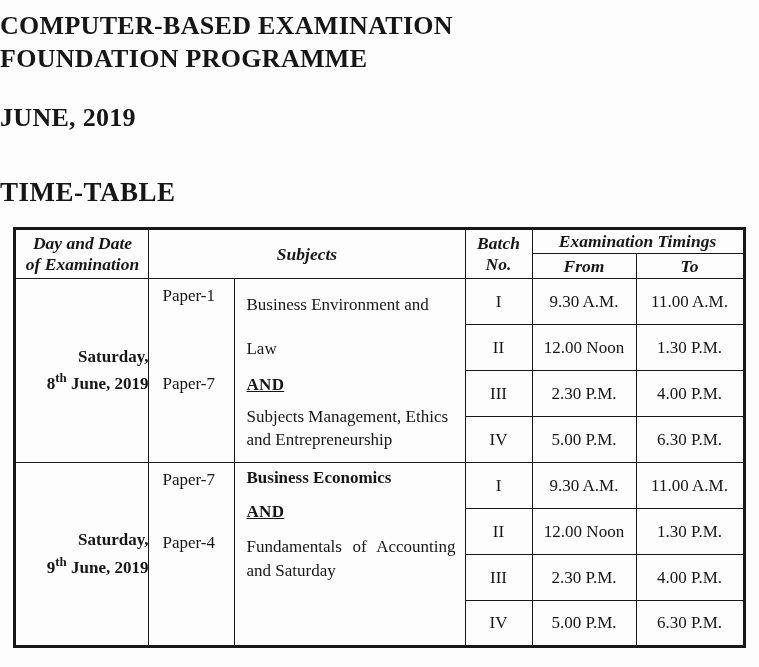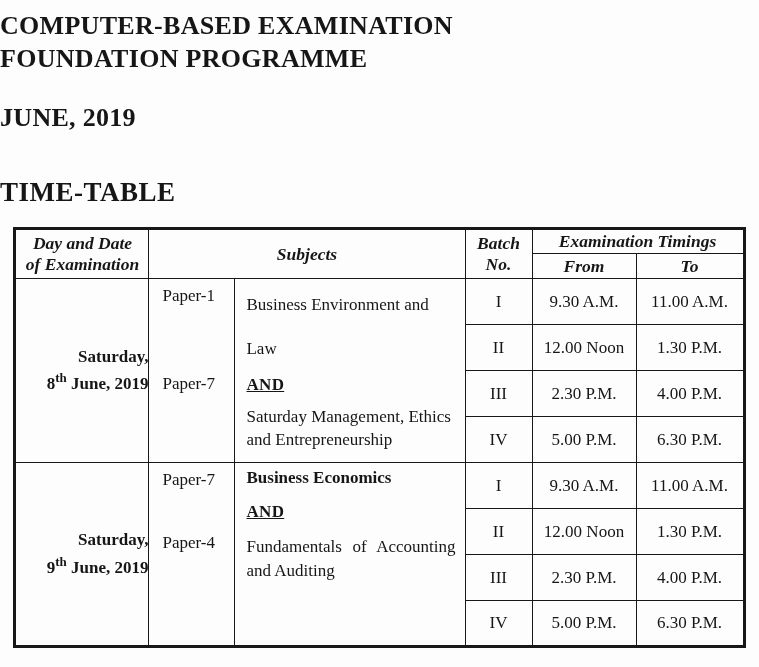--- a/index.html
+++ b/index.html
@@ -124,21 +124,21 @@
         <div>Saturday,</div>
         <div><span>8</span><sup>th</sup><span> June, 2019</span></div>
       </td>
       <td class="paper-cell" rowspan="4">
         <div class="paper-label paper-1">Paper-1</div>
         <div class="paper-label paper-2">Paper-7</div>
       </td>
       <td class="subject-cell" rowspan="4">
         <div class="sub-1">Business Environment and Law</div>
         <div class="and-line"><span class="and-word">AND</span></div>
-        <div class="sub-2">Saturday Management, Ethics and Entrepreneurship</div>
+        <div class="sub-2">Subjects Management, Ethics and Entrepreneurship</div>
       </td>
       <td class="batch-cell">I</td>
       <td class="time-cell">9.30 A.M.</td>
       <td class="time-cell">11.00 A.M.</td>
     </tr>
     <tr class="batch-row">
       <td class="batch-cell">II</td>
       <td class="time-cell">12.00 Noon</td>
       <td class="time-cell">1.30 P.M.</td>
     </tr>
@@ -160,21 +160,21 @@
         <div>Saturday,</div>
         <div><span>9</span><sup>th</sup><span> June, 2019</span></div>
       </td>
       <td class="paper-cell" rowspan="4">
         <div class="paper-label paper-1">Paper-7</div>
         <div class="paper-label paper-2">Paper-4</div>
       </td>
       <td class="subject-cell" rowspan="4">
         <div class="sub-1">Business Economics</div>
         <div class="and-line"><span class="and-word">AND</span></div>
-        <div class="sub-2">Fundamentals of Accounting and Auditing</div>
+        <div class="sub-2">Fundamentals of Accounting and Saturday</div>
       </td>
       <td class="batch-cell">I</td>
       <td class="time-cell">9.30 A.M.</td>
       <td class="time-cell">11.00 A.M.</td>
     </tr>
     <tr class="batch-row">
       <td class="batch-cell">II</td>
       <td class="time-cell">12.00 Noon</td>
       <td class="time-cell">1.30 P.M.</td>
     </tr>

